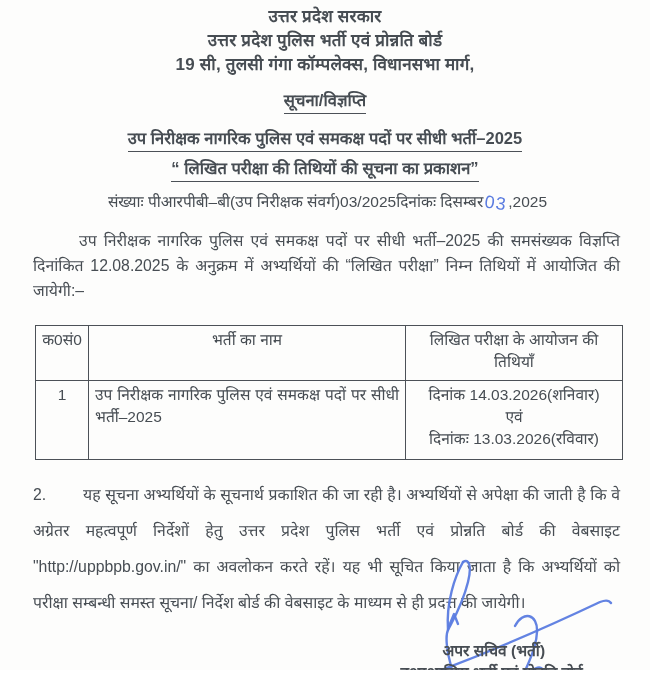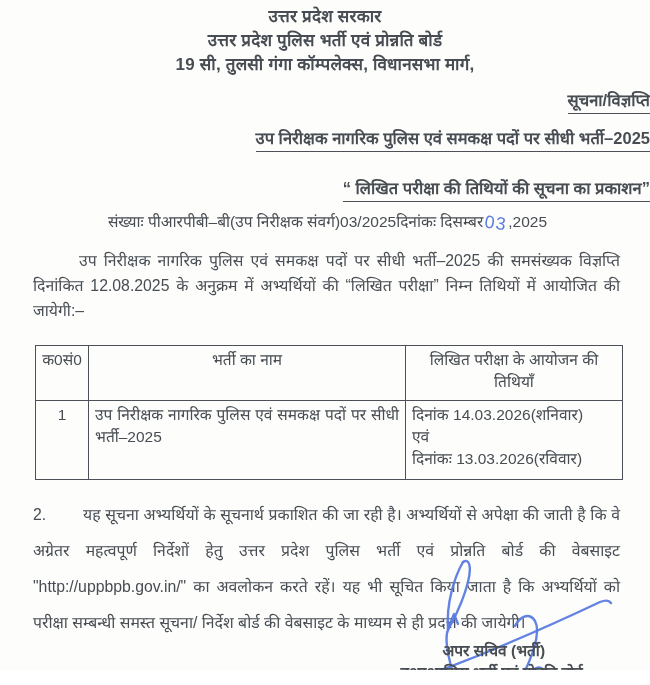--- a/index.html
+++ b/index.html
@@ -8,27 +8,27 @@
     width:650px;height:670px;
     background:#fdfdfc;
     overflow:hidden;
     font-family:"Liberation Sans","DejaVu Sans",sans-serif;
     color:#474d53;
   }
   
   .hdr{ text-align:center; padding-top:5px; font-weight:700; font-size:17px; line-height:24px; }
   .hdr div{ letter-spacing:.2px; }
   
-  .center-line{ text-align:right; }
+  .center-line{ text-align:center; }
   .notice-label{ margin-top:11px; font-size:16.5px; font-weight:700; }
   .notice-label span, .doc-title span{
     display:inline-block; border-bottom:1.6px solid #4c5157; padding-bottom:2px;
   }
   .doc-title{ margin-top:12px; font-size:16.5px; font-weight:700; }
-  .doc-title.second{ margin-top:24px; }
+  .doc-title.second{ margin-top:4px; }
   
   .meta{
     display:flex; justify-content:center; align-items:baseline;
     margin:8px 10px 0 15px; font-size:15.5px; line-height:22px;
   }
   .meta .ink{
     color:#5b7ce0; font-size:18px; font-weight:400;
     display:inline-block; transform:rotate(7deg) translateY(2px);
     letter-spacing:1px; margin:0 1px 0 2px;
   }
@@ -48,21 +48,21 @@
   }
   table.sched th, table.sched td{
     border:1.6px solid #4c5157; padding:3px 6px; vertical-align:top;
     font-weight:400;
     margin-top:8px;
   }
   table.sched th{ text-align:center; height:48px; }
   .col-sn{ width:53px; } .col-name{ width:317px; } .col-dates{ width:217px; }
   td.sn{ text-align:center; }
   td.name{ text-align:justify; padding-right:10px; }
-  td.dates{ height:72px; }
+  td.dates{ text-align:center; height:72px; }
   
   .sig-block{
     position:absolute; top:640px; right:63px;
     text-align:center; font-weight:700; font-size:15.5px; line-height:22px;
   }
   .sig-ink{
     position:absolute; left:385px; top:556px; width:260px; height:130px;
     pointer-events:none;
   }
   .sig-ink path{ fill:none; stroke:#5b7ce0; stroke-width:2.4; stroke-linecap:round; stroke-linejoin:round; opacity:.95; }

